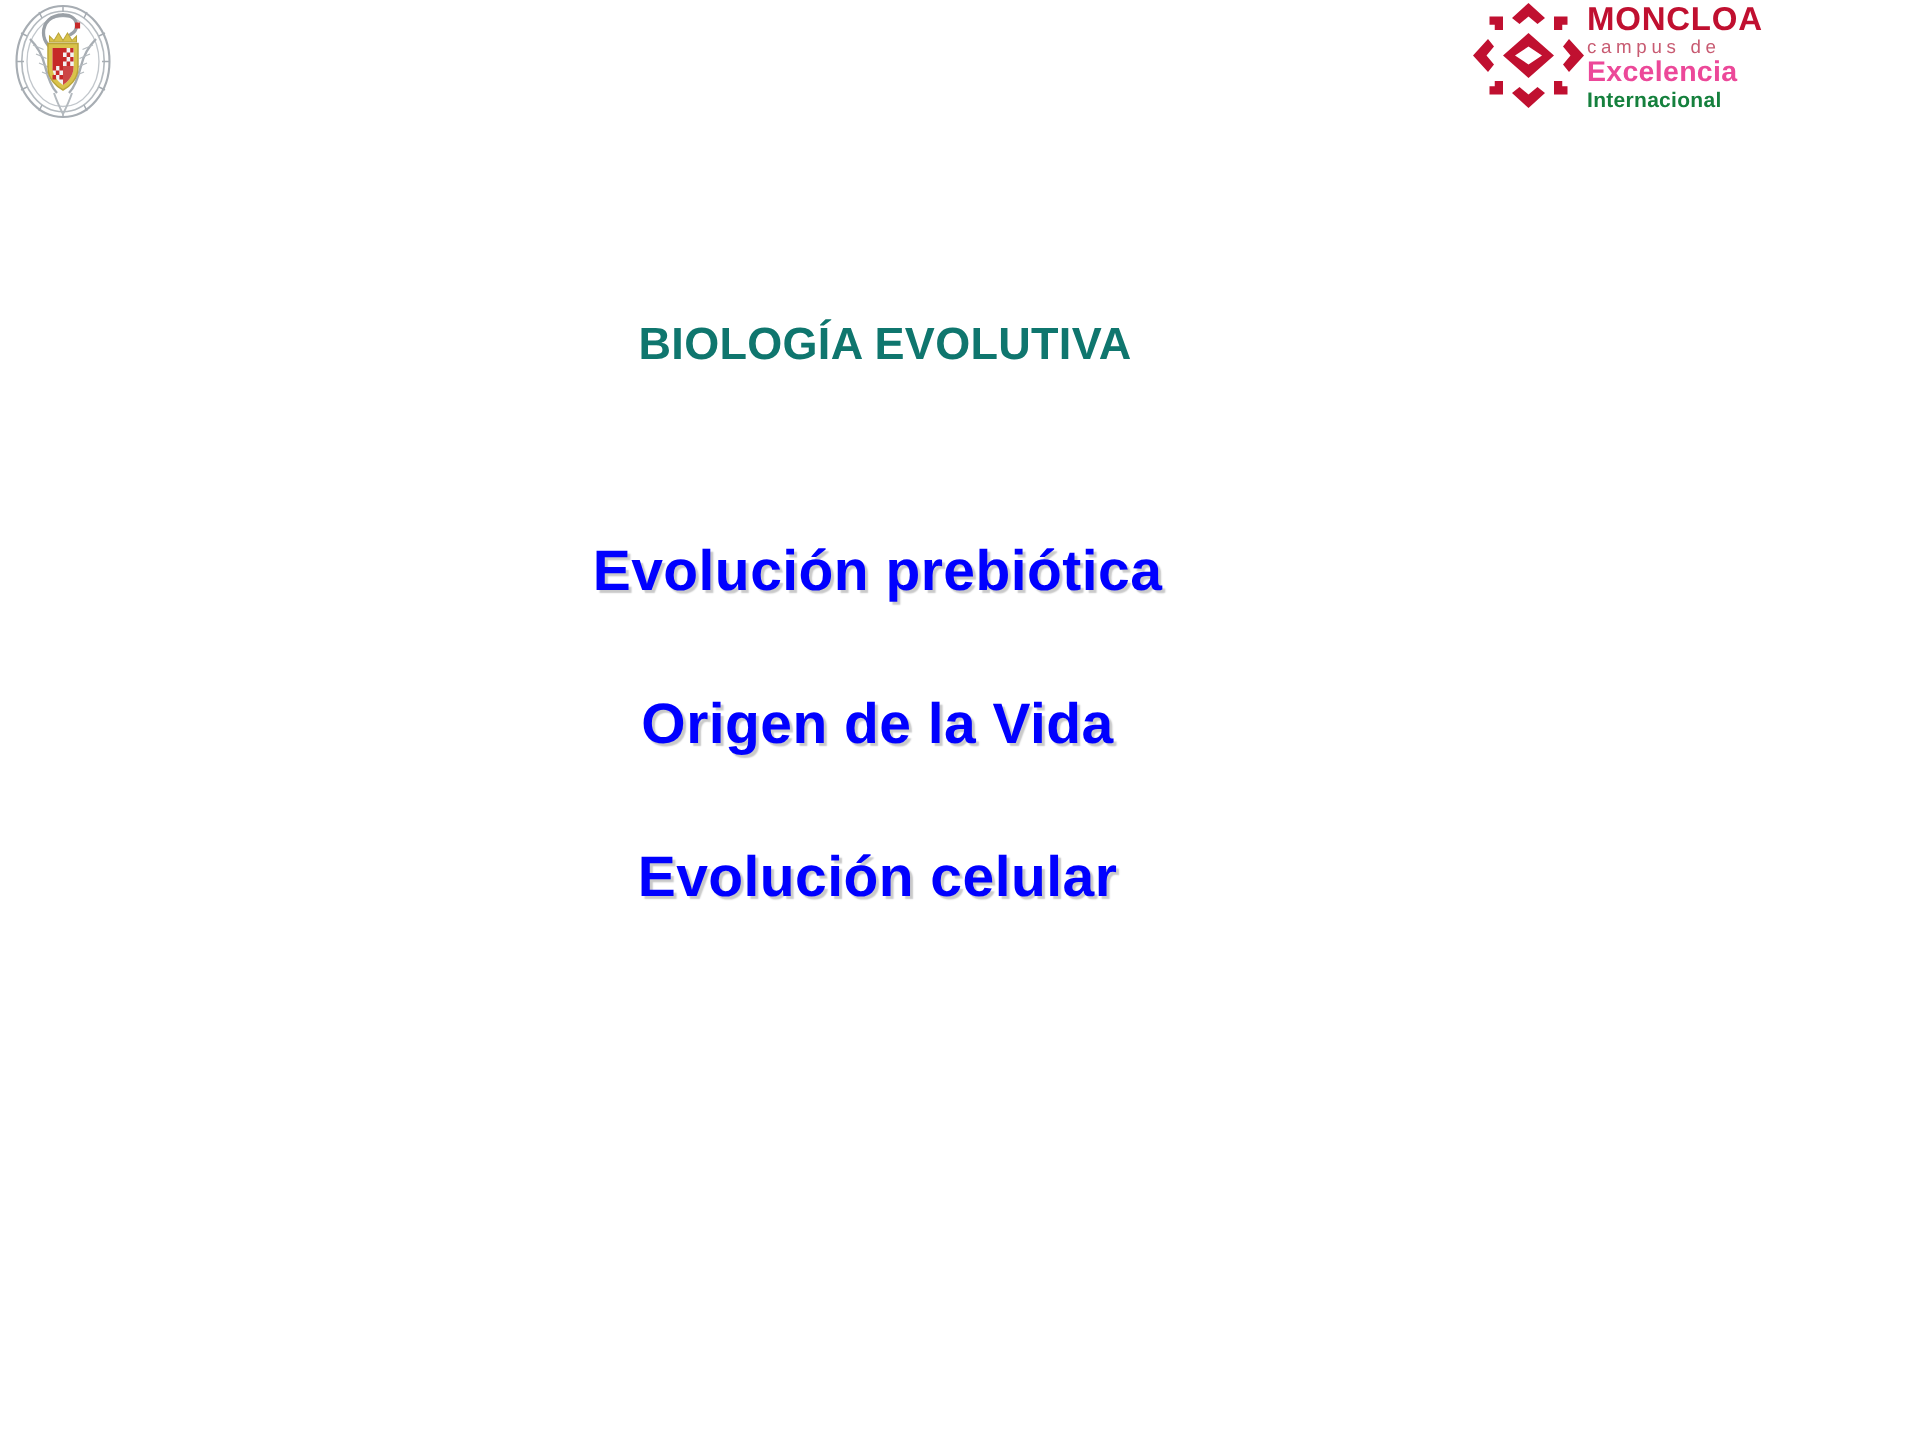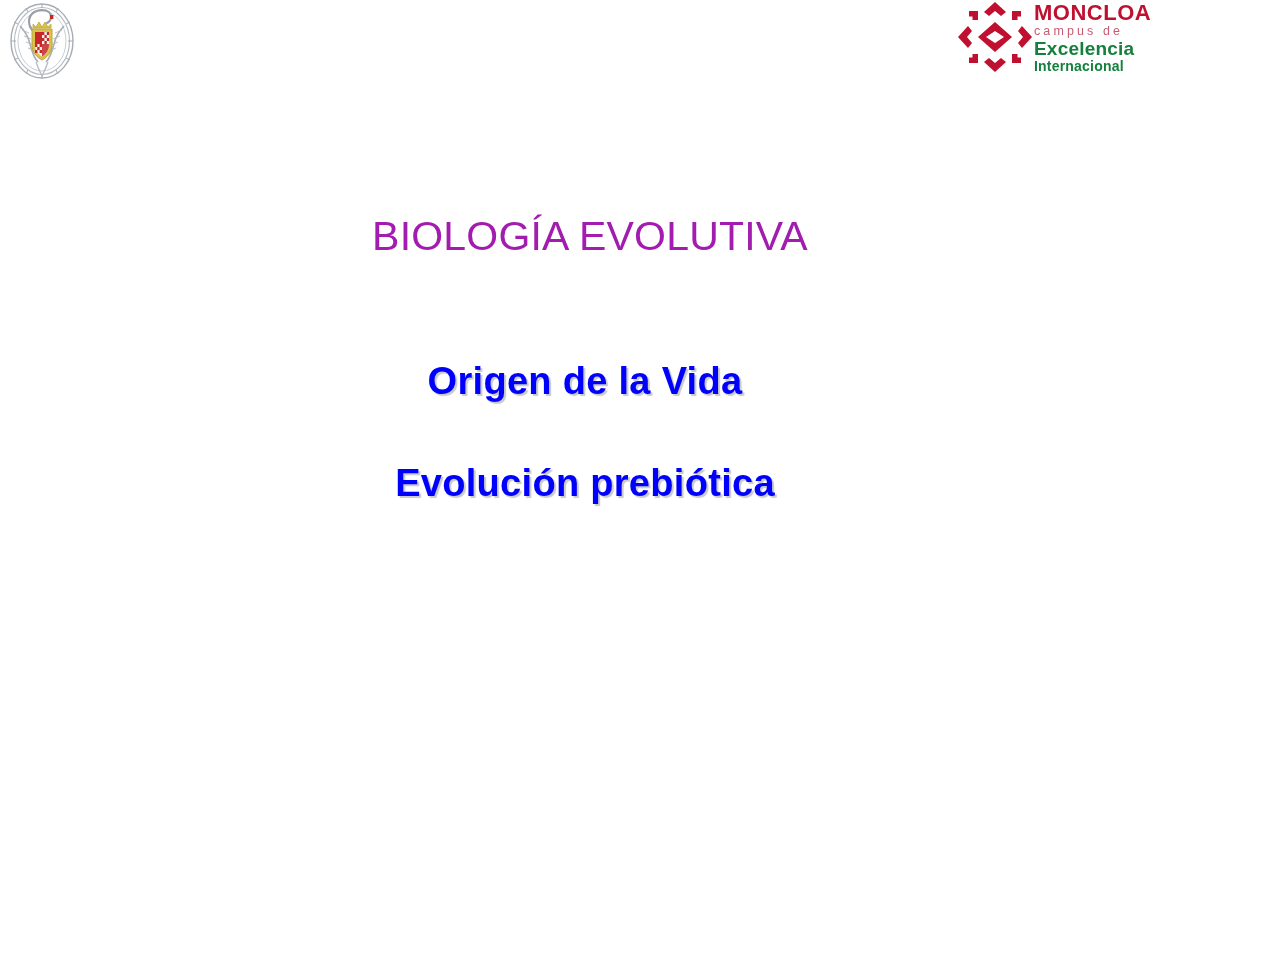--- a/index.html
+++ b/index.html
@@ -14,20 +14,21 @@
     font-family: "Liberation Sans", sans-serif;
     overflow: hidden;
     position: relative;
   }
 
   .slide {
     position: relative;
     width: 1168px;
     height: 960px;
     background: #ffffff;
+    padding-left: 24px;
   }
 
   
   .logo-ucm {
     position: absolute;
     left: 6px;
     top: 0px;
     width: 72px;
     height: 82px;
   }
@@ -68,21 +69,21 @@
     font-weight: normal;
     letter-spacing: 3.1px;
     color: #C85B72;
     display: block;
     line-height: 1.15;
   }
   .mw-excelencia {
     font-size: 19px;
     font-weight: bold;
     letter-spacing: 0.2px;
-    color: #15803d;
+    color: #ec4899;
     display: block;
     line-height: 1.05;
   }
   .mw-internacional {
     font-size: 14px;
     font-weight: bold;
     letter-spacing: 0.2px;
     color: #15803d;
     display: block;
     line-height: 1.1;
@@ -90,23 +91,23 @@
 
   
   .title-block {
     position: absolute;
     left: 0;
     top: 213px;
     width: 1180px;
     text-align: center;
   }
   .slide-title {
-    font-size: 41px;
-    font-weight: normal;
-    color: #a21caf;
+    font-size: 30px;
+    font-weight: bold;
+    color: #0f766e;
     letter-spacing: 0.2px;
     white-space: nowrap;
   }
 
   .bullets {
     position: absolute;
     left: 0;
     top: 355px;
     width: 1170px;
     text-align: center;
@@ -224,17 +225,18 @@
       <span class="mw-excelencia">Excelencia</span>
       <span class="mw-internacional">Internacional</span>
     </span>
   </div>
 
   <div class="title-block">
     <div class="slide-title">BIOLOGÍA EVOLUTIVA</div>
   </div>
 
   <div class="bullets">
+    <div class="bullet-line">Evolución prebiótica</div>
     <div class="bullet-line">Origen de la Vida</div>
-    <div class="bullet-line">Evolución prebiótica</div>
+    <div class="bullet-line">Evolución celular</div>
   </div>
 
 </div>
 
 </body></html>

